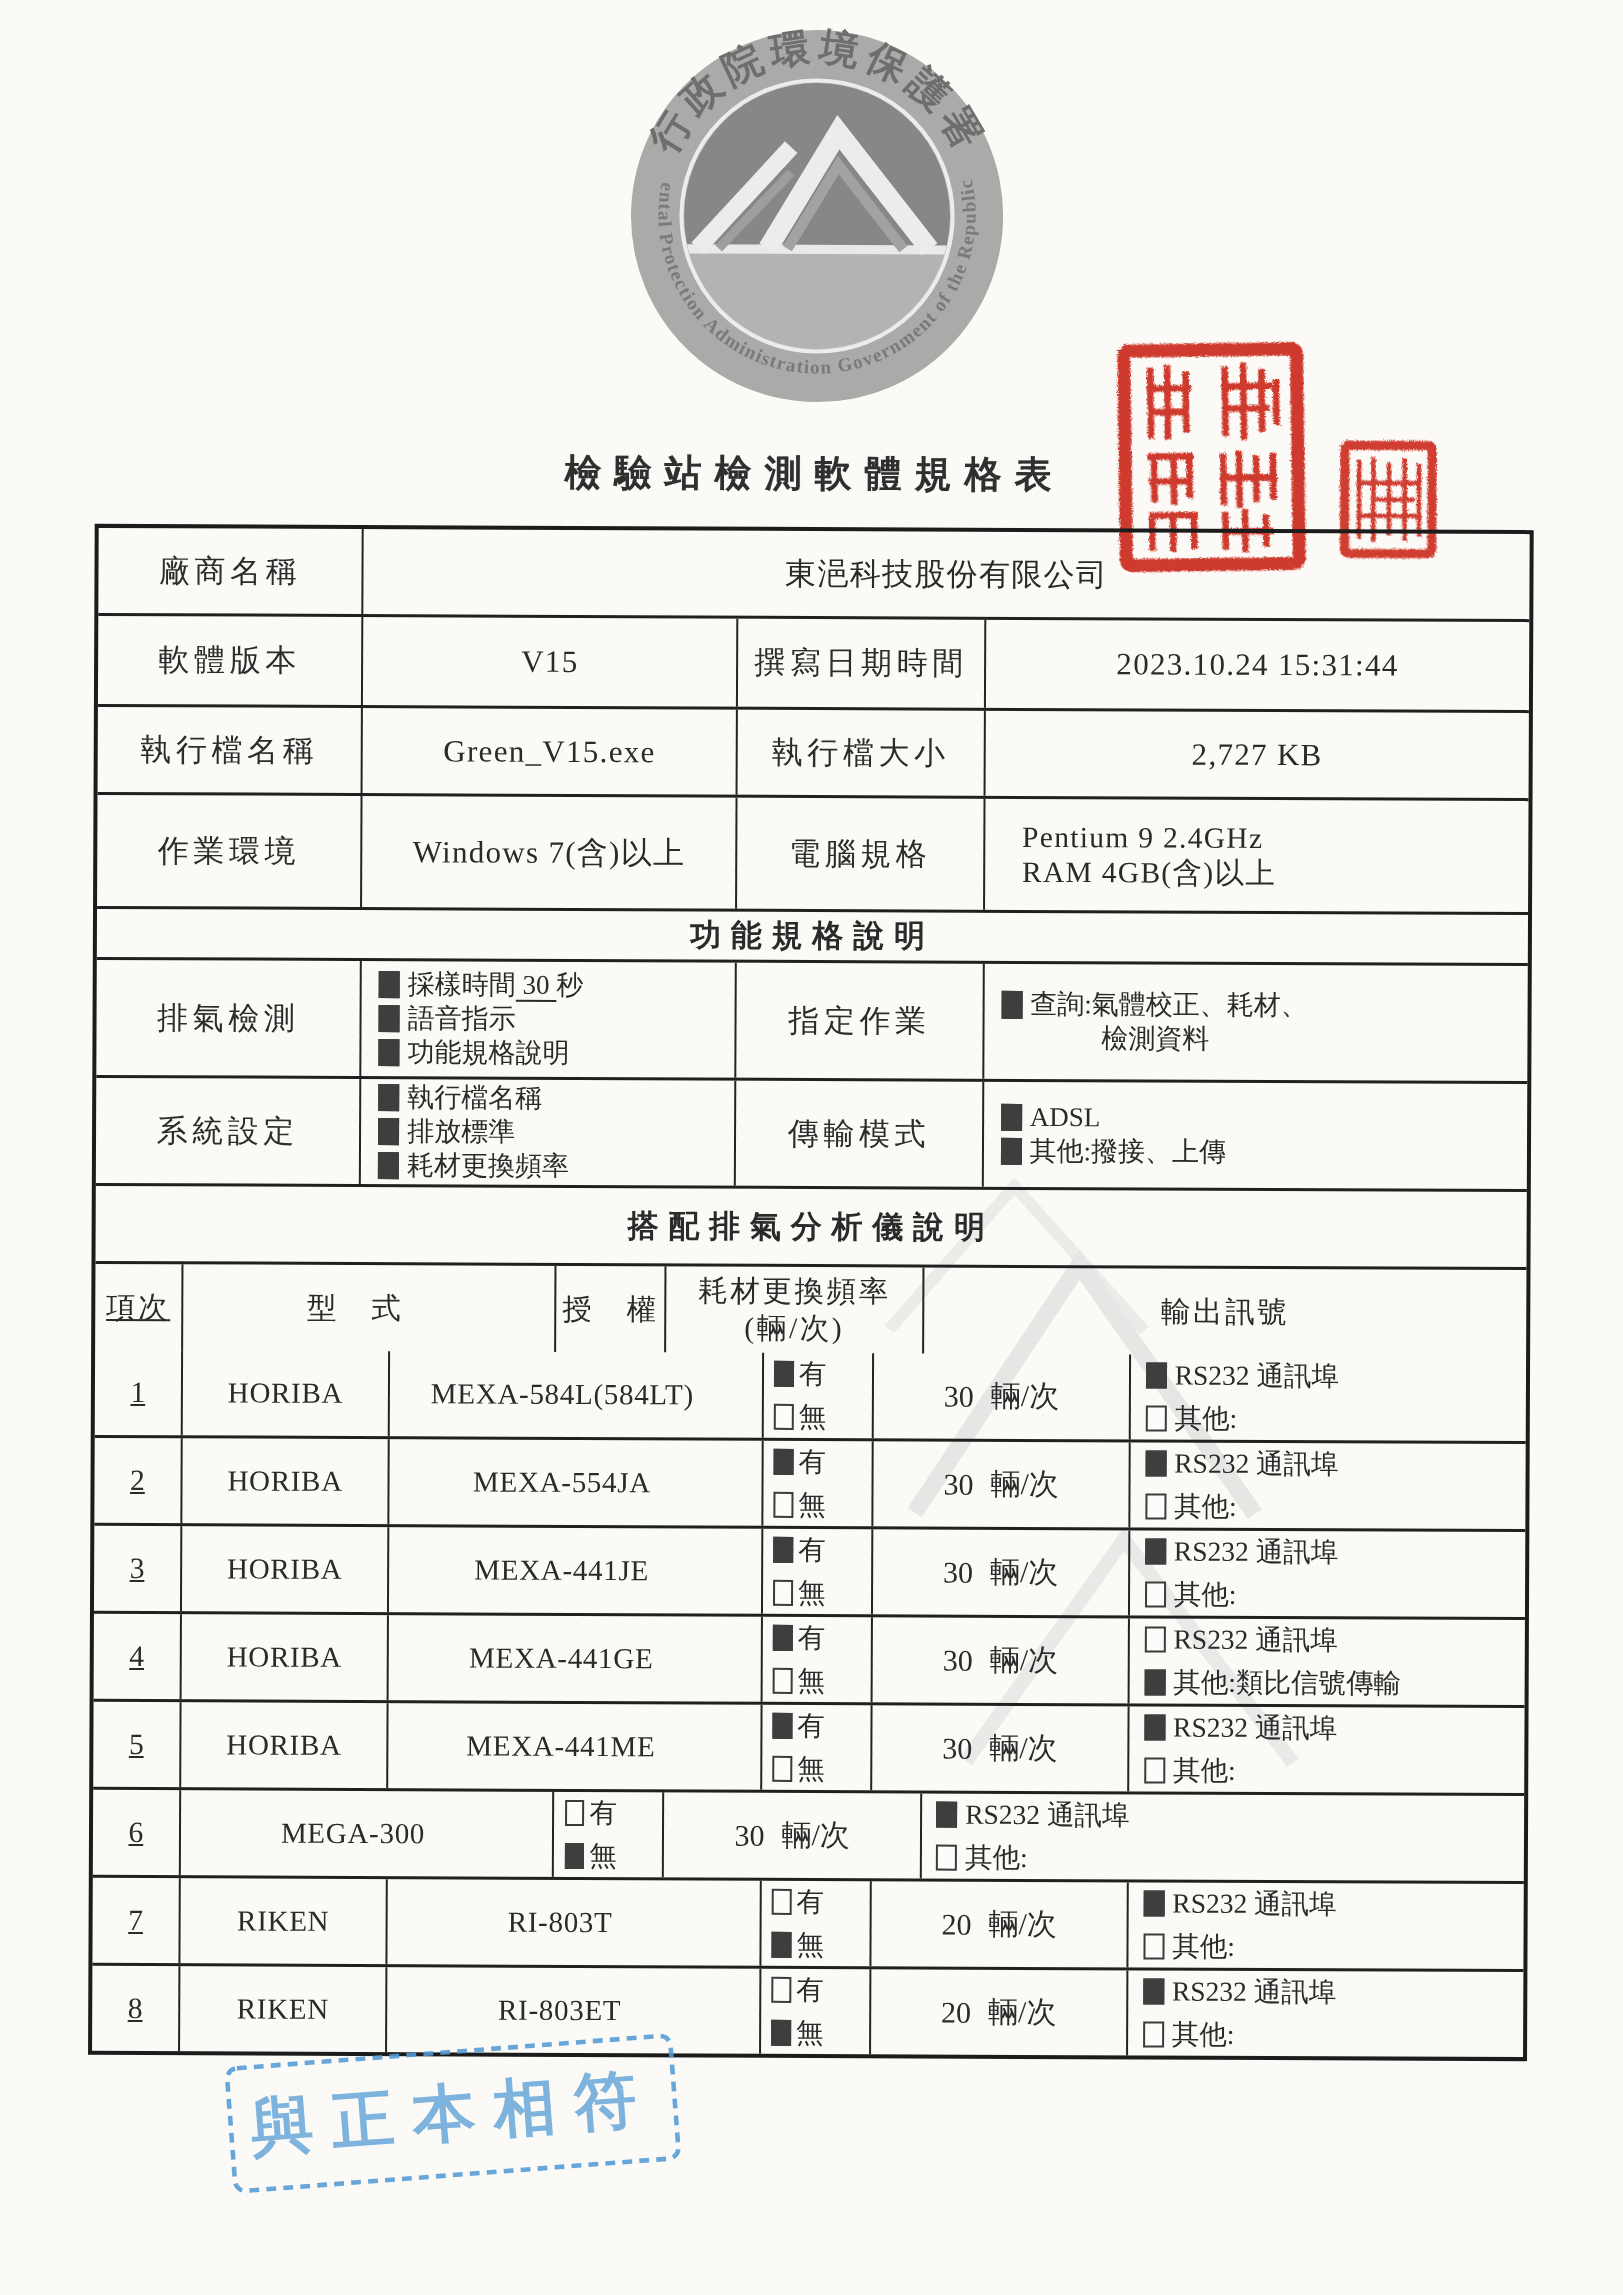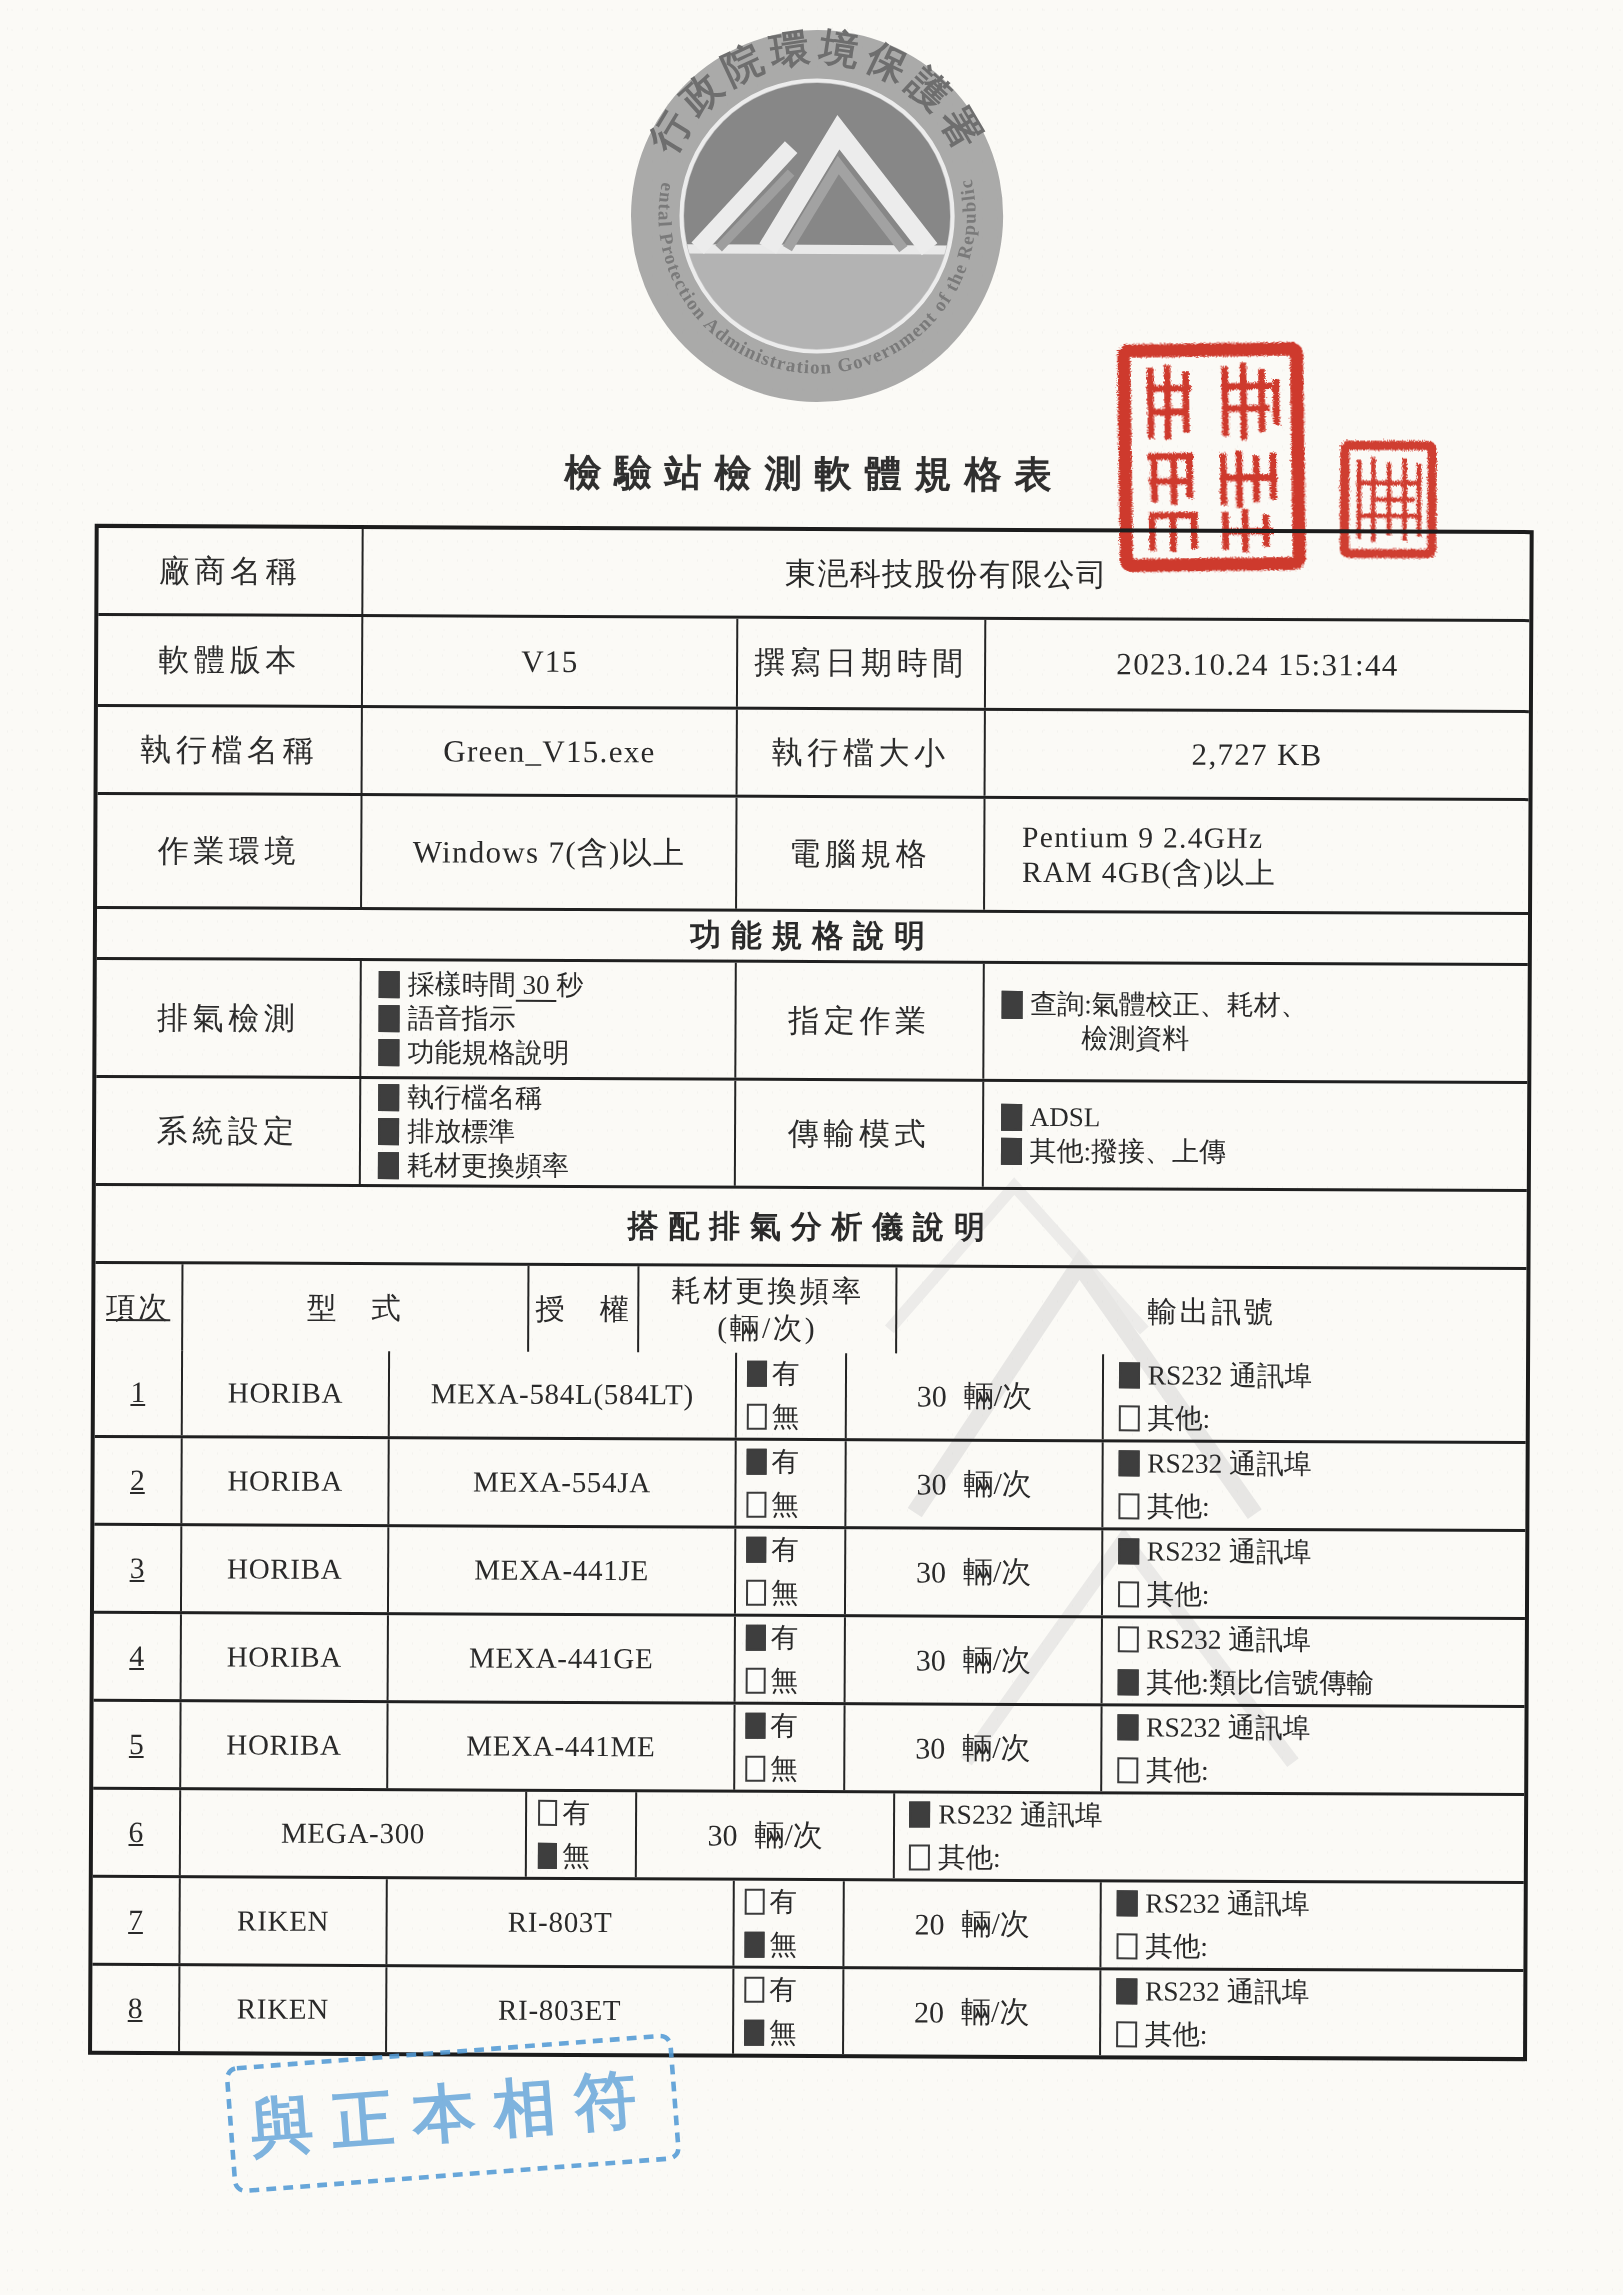--- a/index.html
+++ b/index.html
@@ -29,25 +29,25 @@
   .arow{height:85px;}
   .label{font-size:31px;letter-spacing:4.6px;color:#2c2c2c;}
   .value{font-size:31px;letter-spacing:1.3px;}
   .value2l{flex-direction:column;line-height:1.18;font-size:29.5px;align-items:flex-start;padding-left:37px;}
   .sect-title{font-size:31px;letter-spacing:9.8px;font-weight:600;}
   .checklist{flex-direction:column;align-items:flex-start;justify-content:center;padding-left:17px;font-size:27px;line-height:1.0;gap:6.5px;}
   .chk-line{display:flex;align-items:center;}
   .cb{width:21px;height:27.5px;border:2.6px solid #3b3b3b;background:#fcfcfa;margin-right:7.9px;flex:none;display:inline-block;box-sizing:border-box;}
   .cb.filled{background:#3e3e3e;border-color:#3e3e3e;}
   .u{text-decoration:underline;text-underline-offset:5.9px;white-space:pre;}
-  .indent{margin-left:80px;text-align:center;}
+  .indent{margin-left:100px;text-align:center;}
   
   .ac{display:flex;align-items:center;justify-content:center;border-left:2.6px solid #242424;box-sizing:border-box;min-width:0;}
   .ac:first-child{border-left:none;}
-  .a1{width:6%;text-decoration:underline;} .a2{width:14.5%;} .a3{width:24.2%;} .a4{width:7.7%;} .a5{width:18%;} .a6{flex:1;}
+  .a1{width:6%;text-decoration:underline;} .a2{width:14.5%;} .a3{width:24.2%;} .a4{width:7.7%;margin-left:27px;} .a5{width:18%;} .a6{flex:1;}
   .hdr{font-size:29.5px;letter-spacing:2.6px;flex-direction:column;line-height:1.25;}
   .num{font-size:29.5px;}
   .brand,.model{font-size:29px;letter-spacing:0.7px;}
   .auth{flex-direction:column;align-items:flex-start;justify-content:center;padding-left:10.5px;font-size:27.5px;gap:6.5px;}
   .auth .cb{width:19.6px;height:26px;margin-right:5.2px;}
   .freq{font-size:30px;gap:17px;}
   .out{flex-direction:column;align-items:flex-start;justify-content:center;padding-left:14.4px;font-size:27.5px;gap:7.9px;}
   .out .cb{width:21px;height:26px;}
   
   .copy-stamp{position:absolute;left:228px;top:2047px;width:458px;height:136px;transform:rotate(-4.6deg);opacity:.88;}

